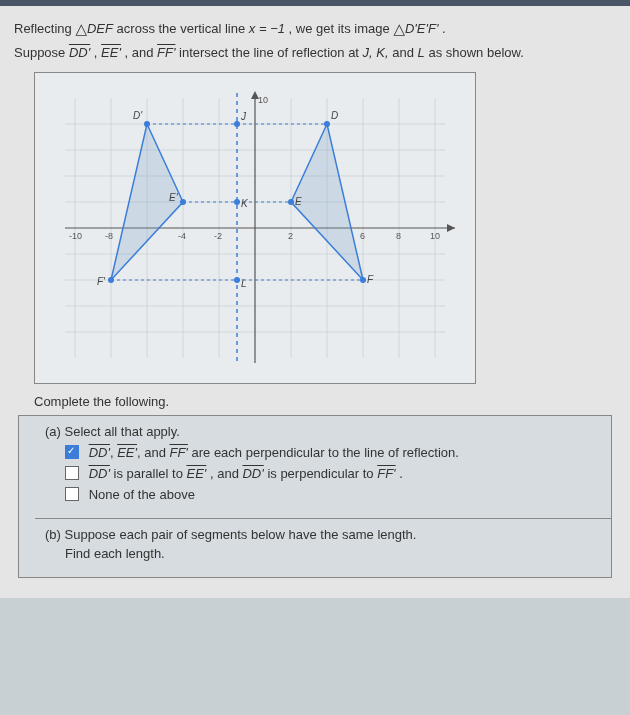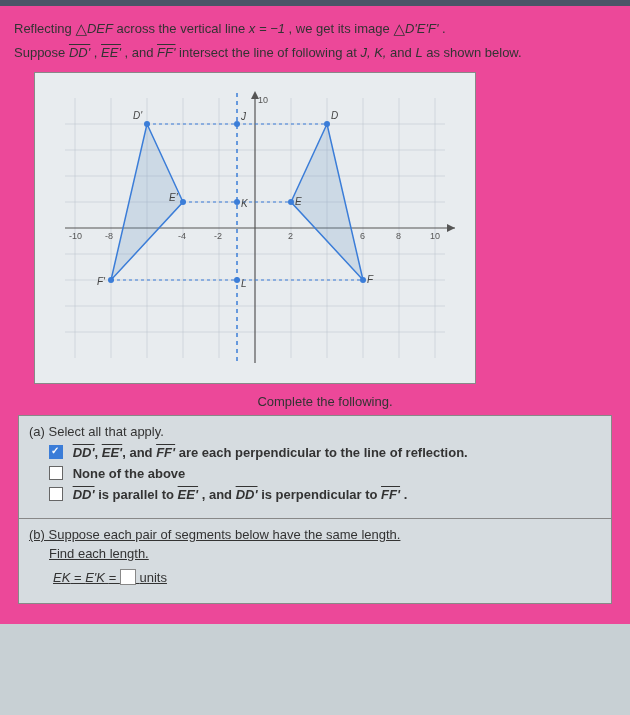--- a/index.html
+++ b/index.html
@@ -9,21 +9,21 @@
     background: #c8d0d4;
     width: 630px;
     font-size: 13px;
     color: #333;
   }
   .header-bar {
     background: #4a5568;
     height: 6px;
   }
   .content {
-    background: #ec4899;
+    background: #e5e5e5;
     padding: 10px 14px 20px 14px;
   }
   .problem-text {
     line-height: 1.7;
     margin-bottom: 8px;
   }
   .triangle {
     font-size: 15px;
     vertical-align: -1px;
   }
@@ -36,35 +36,34 @@
   .graph-box {
     border: 1px solid #888;
     background: #e8ecef;
     width: 440px;
     height: 310px;
     margin: 6px 0 10px 20px;
     position: relative;
   }
   .complete {
     margin: 8px 0 6px 20px;
-    text-align: center;
   }
   .answer-box {
     border: 1px solid #888;
     background: #d6dce0;
     margin: 0 4px;
+    padding-left: 16px;
   }
   .section {
     border-bottom: 1px solid #888;
     padding: 8px 10px 10px 10px;
   }
-  .section:last-child { border-bottom: none; text-decoration: underline; }
+  .section:last-child { border-bottom: none; }
   .opt-row {
     margin: 6px 0 6px 20px;
-    font-weight: bold;
   }
   .cb {
     display: inline-block;
     width: 12px;
     height: 12px;
     border: 1px solid #666;
     background: #fff;
     vertical-align: -2px;
     margin-right: 6px;
     position: relative;
@@ -119,21 +118,21 @@
     <span>, we get its image </span>
     <span class="triangle">△</span><span class="ital">D'E'F'</span>
     <span>.</span>
     <br>
     <span>Suppose </span>
     <span class="overline">DD'</span>
     <span>, </span>
     <span class="overline">EE'</span>
     <span>, and </span>
     <span class="overline">FF'</span>
-    <span> intersect the line of following at </span>
+    <span> intersect the line of reflection at </span>
     <span class="ital">J, K,</span>
     <span> and </span>
     <span class="ital">L</span>
     <span> as shown below.</span>
   </div>
 
   <div class="graph-box">
     <svg width="440" height="310" viewBox="0 0 440 310">
 
     <g>
@@ -213,45 +212,37 @@
         <span class="cb checked"></span>
         <span class="overline">DD'</span>,
         <span class="overline">EE'</span>, and
         <span class="overline">FF'</span>
         <span> are each perpendicular to the line of reflection.</span>
       </div>
 
 
       <div class="opt-row">
         <span class="cb"></span>
-        <span>None of the above</span>
-      </div>
-
-      <div class="opt-row">
-        <span class="cb"></span>
         <span class="overline">DD'</span>
         <span> is parallel to </span>
         <span class="overline">EE'</span>
         <span>, and </span>
         <span class="overline">DD'</span>
         <span> is perpendicular to </span>
         <span class="overline">FF'</span>
         <span>.</span>
       </div>
+
+      <div class="opt-row">
+        <span class="cb"></span>
+        <span>None of the above</span>
+      </div>
     </div>
 
     <div class="section">
       <div>(b) Suppose each pair of segments below have the same length.</div>
       <div class="sub-instr">Find each length.</div>
 
 
-      <div class="eq-row">
-        <span class="ital">EK</span>
-        <span> = </span>
-        <span class="ital">E'K</span>
-        <span> = </span>
-        <span class="input-sq"></span>
-        <span>units</span>
-      </div>
 
     </div>
   </div>
 </div>
 
 </body></html>

